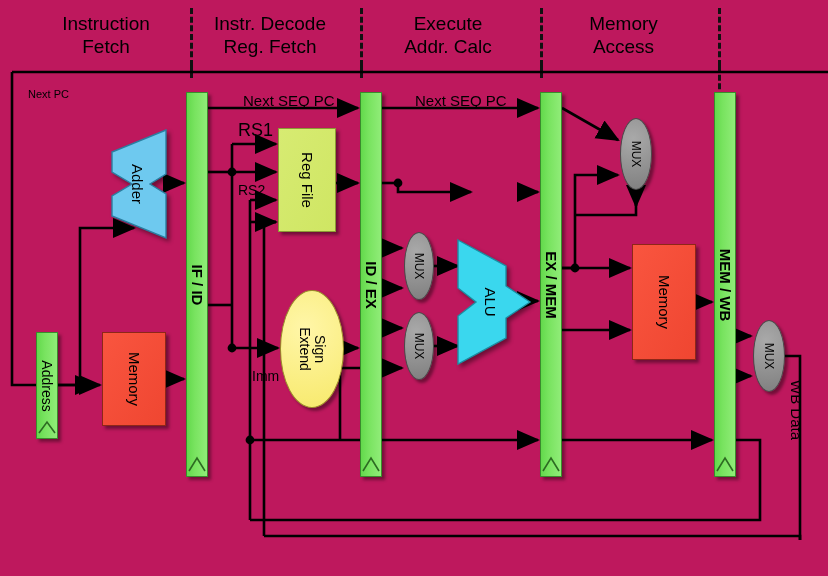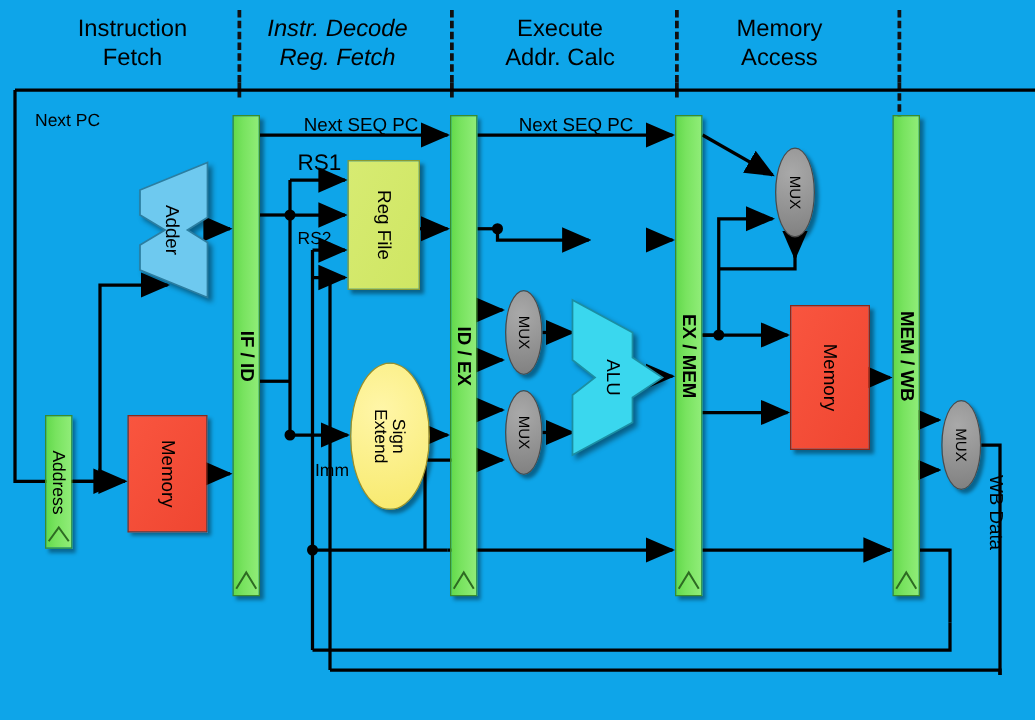--- a/index.html
+++ b/index.html
@@ -1,17 +1,17 @@
 <!DOCTYPE html>
 <html><head>
 <meta charset="utf-8">
 <style>
   html,body{margin:0;padding:0;background:#ffffff;}
   body{font-family:"Liberation Sans",sans-serif;}
-  #stage{position:relative;width:828px;height:576px;background:#0ea5e9;overflow:hidden;}
+  #stage{position:relative;width:828px;height:576px;background:#be185d;overflow:hidden;}
 
   .stage-header{
     position:absolute;text-align:center;font-size:19px;color:#000;
     line-height:1.22;white-space:pre-line;
   }
 
   .divider{position:absolute;width:0;border-left:3px dashed #111;}
 
   svg.wires{position:absolute;left:0;top:0;width:828px;height:576px;overflow:visible;}
 
@@ -66,21 +66,21 @@
 
   .chev{position:absolute;}
 </style>
 </head>
 <body>
 
 <div id="stage">
 
   <div class="stage-header" style="left:6px;top:12px;width:200px;">Instruction
 Fetch</div>
-  <div class="stage-header" style="left:195px;top:12px;width:150px;font-style:italic;">Instr. Decode
+  <div class="stage-header" style="left:195px;top:12px;width:150px;">Instr. Decode
 Reg. Fetch</div>
   <div class="stage-header" style="left:368px;top:12px;width:160px;">Execute
 Addr. Calc</div>
   <div class="stage-header" style="left:546px;top:12px;width:155px;">Memory
 Access</div>
 
   <div class="divider" style="left:190px;top:8px;height:58px;"></div>
   <div class="divider" style="left:360px;top:8px;height:58px;"></div>
   <div class="divider" style="left:540px;top:8px;height:58px;"></div>
   <div class="divider" style="left:718px;top:8px;height:58px;"></div>
@@ -253,21 +253,21 @@
   </div>
 
   <div class="block rect-red" style="left:632px;top:244px;width:64px;height:116px;">
     <span class="rot-label" style="font-size:15px;">Memory</span>
   </div>
 
   <div class="block ellipse-gray" style="left:753px;top:320px;width:32px;height:72px;">
     <span class="rot-label" style="font-size:12px;color:#000;">MUX</span>
   </div>
 
-  <div class="flat-label" style="left:28px;top:88px;font-size:14px;">Next PC</div>
+  <div class="flat-label" style="left:28px;top:88px;font-size:11px;">Next PC</div>
   <div class="flat-label" style="left:243px;top:92px;font-size:15px;">Next SEQ PC</div>
   <div class="flat-label" style="left:415px;top:92px;font-size:15px;">Next SEQ PC</div>
   <div class="flat-label" style="left:238px;top:120px;font-size:18px;">RS1</div>
   <div class="flat-label" style="left:238px;top:150px;font-size:14px;margin-top:32px;">RS2</div>
   <div class="flat-label" style="left:252px;top:368px;font-size:14px;">Imm</div>
   <div class="flat-label" style="left:805px;top:380px;font-size:15px;transform:rotate(90deg);transform-origin:left top;">WB Data</div>
 
 </div>
 
 </body></html>

